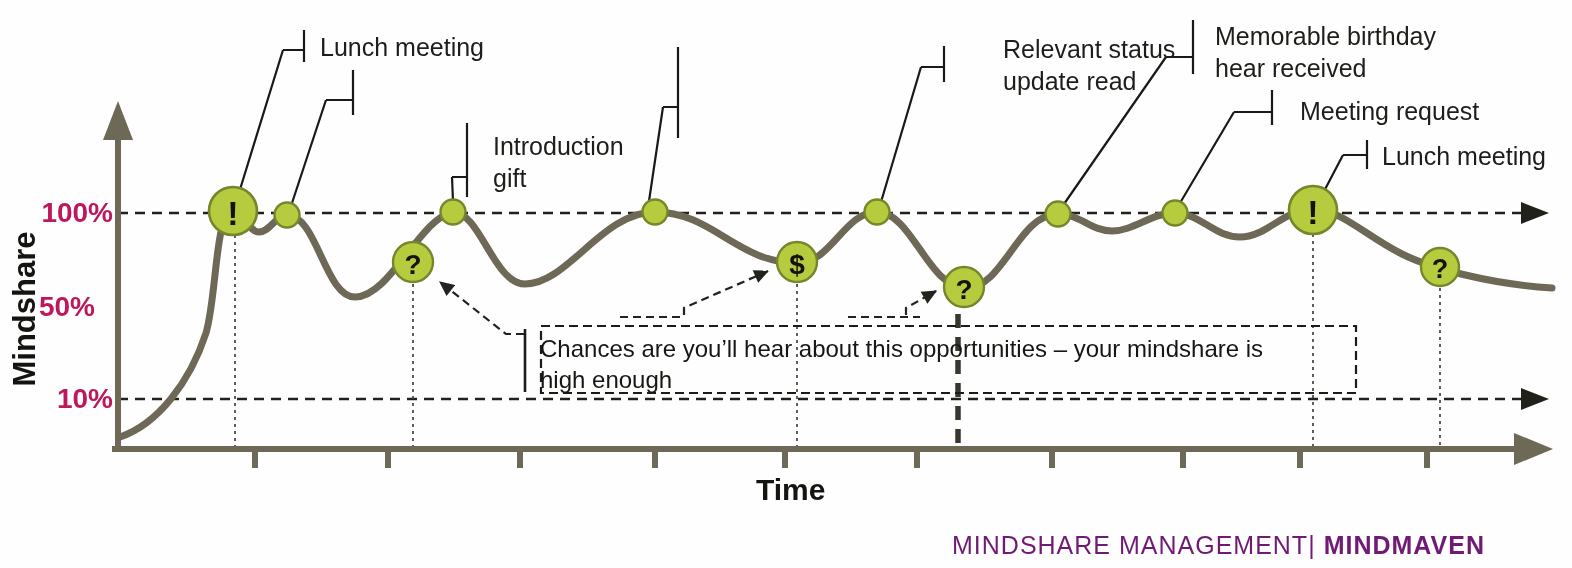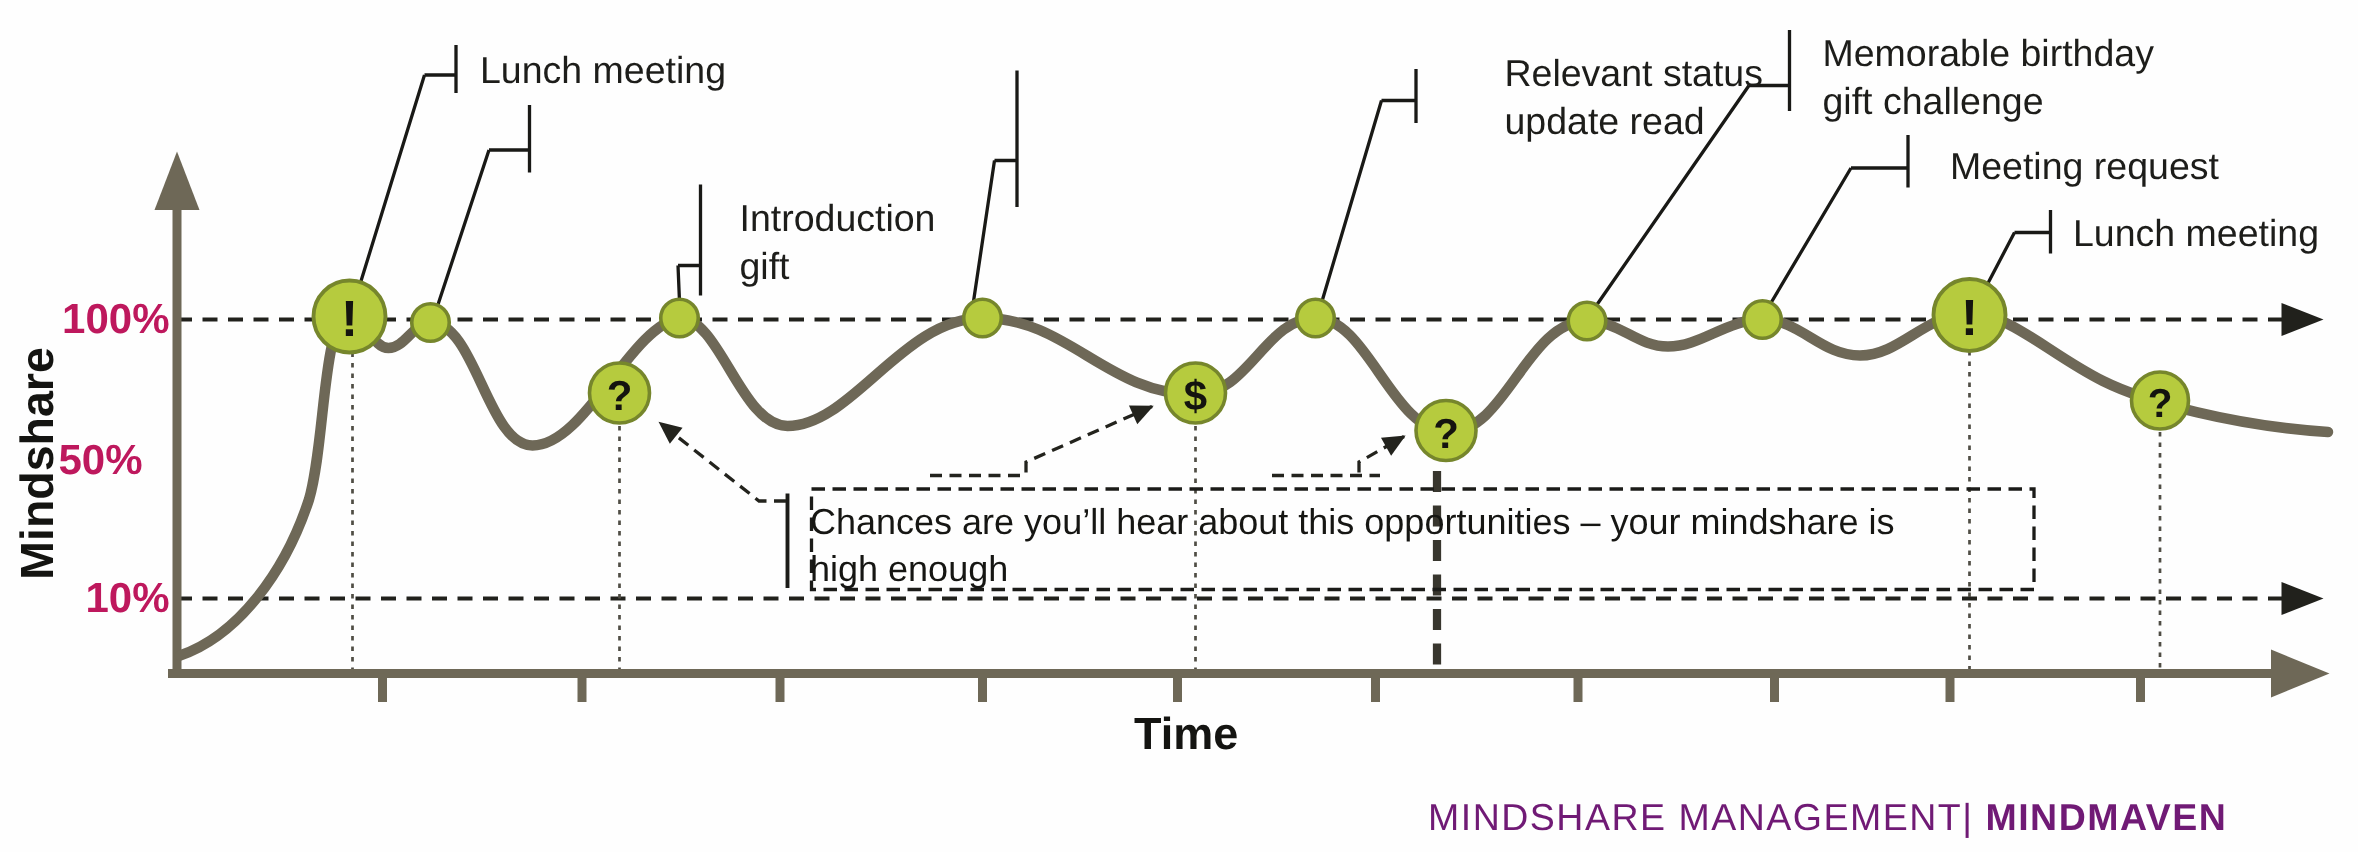--- a/index.html
+++ b/index.html
@@ -138,21 +138,21 @@
       <g>
         <circle cx="1440" cy="267" r="19" fill="#b6cb3e" stroke="#76862c" stroke-width="2.4"></circle>
         <text class="glyph" x="1440" y="269" font-size="27" text-anchor="middle" dominant-baseline="central">?</text>
       </g>
     </g>
   </svg>
 
   <div class="note" style="left:320px;top:31px;">Lunch meeting</div>
   <div class="note" style="left:493px;top:130px;width:170px;">Introduction gift</div>
   <div class="note" style="left:961px;top:33px;width:200px;margin-left:42px;">Relevant status update read</div>
-  <div class="note" style="left:1215px;top:20px;width:255px;">Memorable birthday gift challenge</div>
+  <div class="note" style="left:1215px;top:20px;width:255px;">Memorable birthday hear received</div>
   <div class="note" style="left:1300px;top:95px;">Meeting request</div>
   <div class="note" style="left:1382px;top:140px;">Lunch meeting</div>
 
   <div class="ylab" style="left:33px;top:197px;">100%</div>
   <div class="ylab" style="left:15px;top:291px;">50%</div>
   <div class="ylab" style="left:33px;top:383px;">10%</div>
 
   <div class="axis-title" id="mindshare-title">Mindshare</div>
   <div class="axis-title" id="time-title">Time</div>
 

